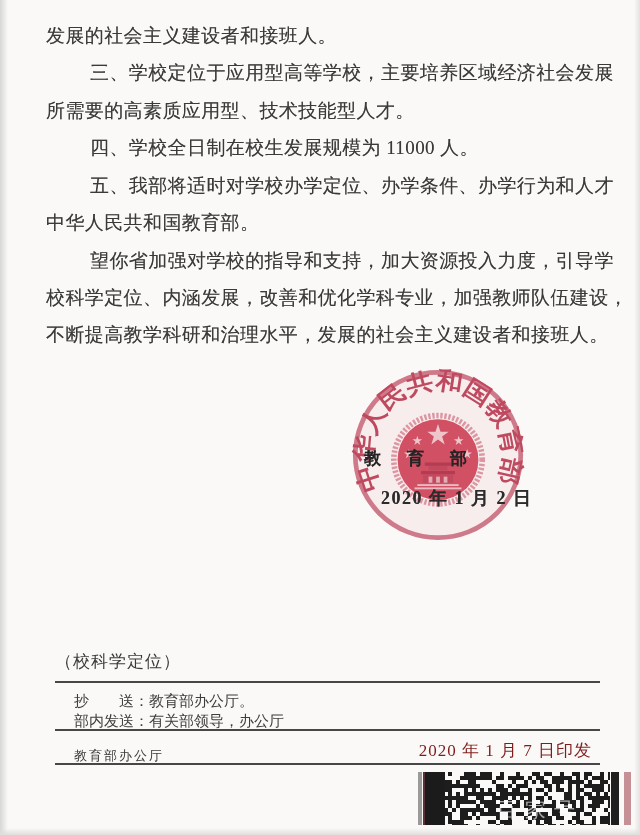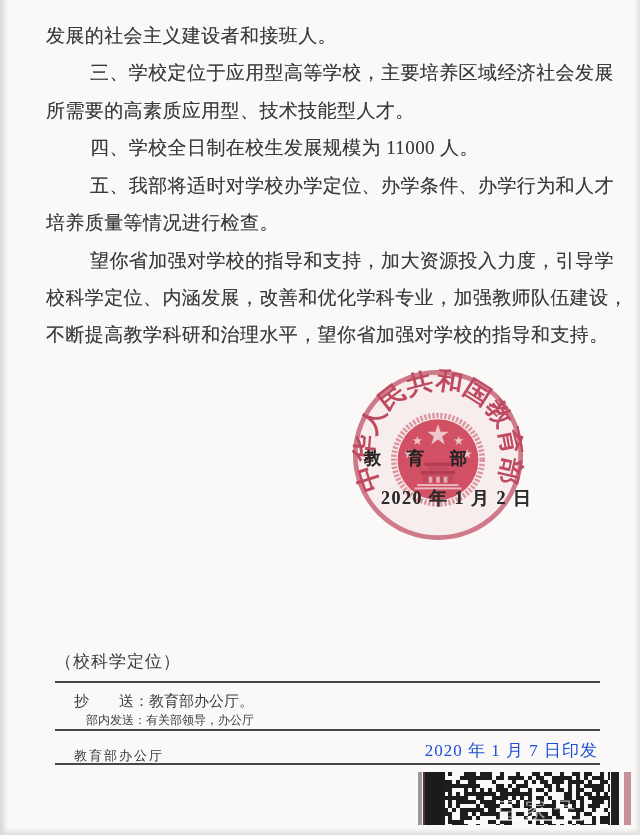--- a/index.html
+++ b/index.html
@@ -43,56 +43,56 @@
   }
 
   
   .disclosure{position:absolute;left:55px;top:650px;font-size:17px;
     letter-spacing:1px;color:#3a3a3a;white-space:nowrap;}
   .rule{position:absolute;left:55px;width:545px;height:2px;background:#474747;}
   #rule-1{top:681px;}
   #rule-2{top:729px;}
   #rule-3{top:763px;}
   .cc-line{position:absolute;left:74px;top:692px;font-size:15px;color:#3d3d3d;white-space:nowrap;}
-  .internal-line{position:absolute;left:74px;top:712px;font-size:12px;color:#3d3d3d;white-space:nowrap;margin-left:12px;}
+  .internal-line{position:absolute;left:74px;top:712px;font-size:15px;color:#3d3d3d;white-space:nowrap;}
   .issuing-office{position:absolute;left:74px;top:704px;font-size:13px;
     letter-spacing:2px;color:#3a3a3a;white-space:nowrap;margin-top:43px;}
-  .print-date{position:absolute;right:42px;top:739px;font-size:17px;
-    letter-spacing:1px;color:#1d4ed8;white-space:nowrap;margin-left:44px;}
+  .print-date{position:absolute;right:48px;top:739px;font-size:17px;
+    letter-spacing:1px;color:#7f1d1d;white-space:nowrap;margin-left:44px;}
 
   
   #barcode{position:absolute;left:418px;top:772px;width:216px;height:53px;}
   #barcode .bc-part{position:absolute;top:0;height:100%;}
   .bc-greybar{left:0;width:4px;background:#9a9a98;}
   .bc-solid-left{left:5px;width:20px;background:#1c1b1b;
     border-left:2px solid #5c3038;}
   .bc-noise{left:26px;width:166px;}
   .bc-solid-right{left:193px;width:8px;background:#201f1f;}
   .bc-rosebar{left:206px;width:7px;background:#c59096;}
   .bc-watermark{
     position:absolute;left:78px;top:24px;width:130px;
     font-size:21px;letter-spacing:8px;color:rgba(255,255,255,.62);
     font-family:"Liberation Sans","DejaVu Sans",sans-serif;
-    filter:blur(0.6px);white-space:nowrap;z-index:3;text-decoration:underline;
+    filter:blur(0.6px);white-space:nowrap;z-index:3;
   }
 </style>
 </head>
 <body>
 
 <div id="page">
 
   <div class="line" style="top:24px">发展的社会主义建设者和接班人。</div>
   <div class="line indent" style="top:61px">三、学校定位于应用型高等学校，主要培养区域经济社会发展</div>
   <div class="line" style="top:99px">所需要的高素质应用型、技术技能型人才。</div>
   <div class="line indent" style="top:136px">四、学校全日制在校生发展规模为 11000 人。</div>
   <div class="line indent" style="top:174px">五、我部将适时对学校办学定位、办学条件、办学行为和人才</div>
-  <div class="line" style="top:211px">培养质量等情况进行检查。</div>
+  <div class="line" style="top:211px">中华人民共和国教育部。</div>
   <div class="line indent" style="top:249px">望你省加强对学校的指导和支持，加大资源投入力度，引导学</div>
   <div class="line" style="top:286px">校科学定位、内涵发展，改善和优化学科专业，加强教师队伍建设，</div>
-  <div class="line" style="top:323px">不断提高教学科研和治理水平，望你省加强对学校的指导和支持。</div>
+  <div class="line" style="top:323px">不断提高教学科研和治理水平，发展的社会主义建设者和接班人。</div>
 
   <div id="seal-wrap">
     <svg viewBox="0 0 200 200">
       <defs>
         <polygon id="star" fill="#edc5cb" points="0,-12 2.7,-3.7 11.4,-3.7 4.4,1.4 7.1,9.7 0,4.6 -7.1,9.7 -4.4,1.4 -11.4,-3.7 -2.7,-3.7"></polygon>
         <path id="sealArc" d="M 39.4 135 A 70 70 0 1 1 160.6 135" fill="none"></path>
       </defs>
 
       <circle cx="100" cy="100" r="88" fill="rgba(224,140,155,0.10)" stroke="#cf7a8a" stroke-width="5"></circle>
 

